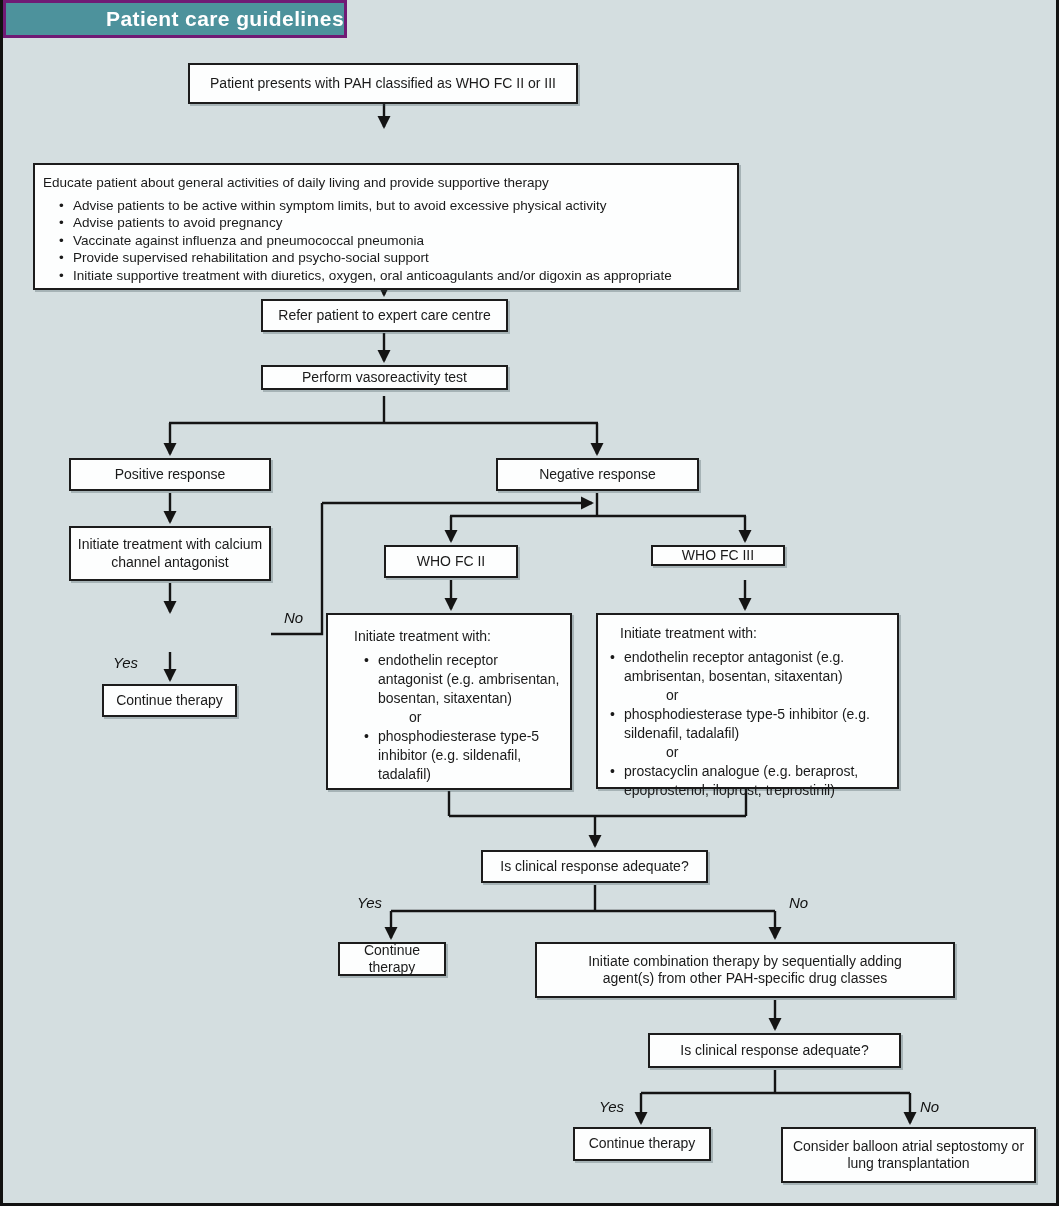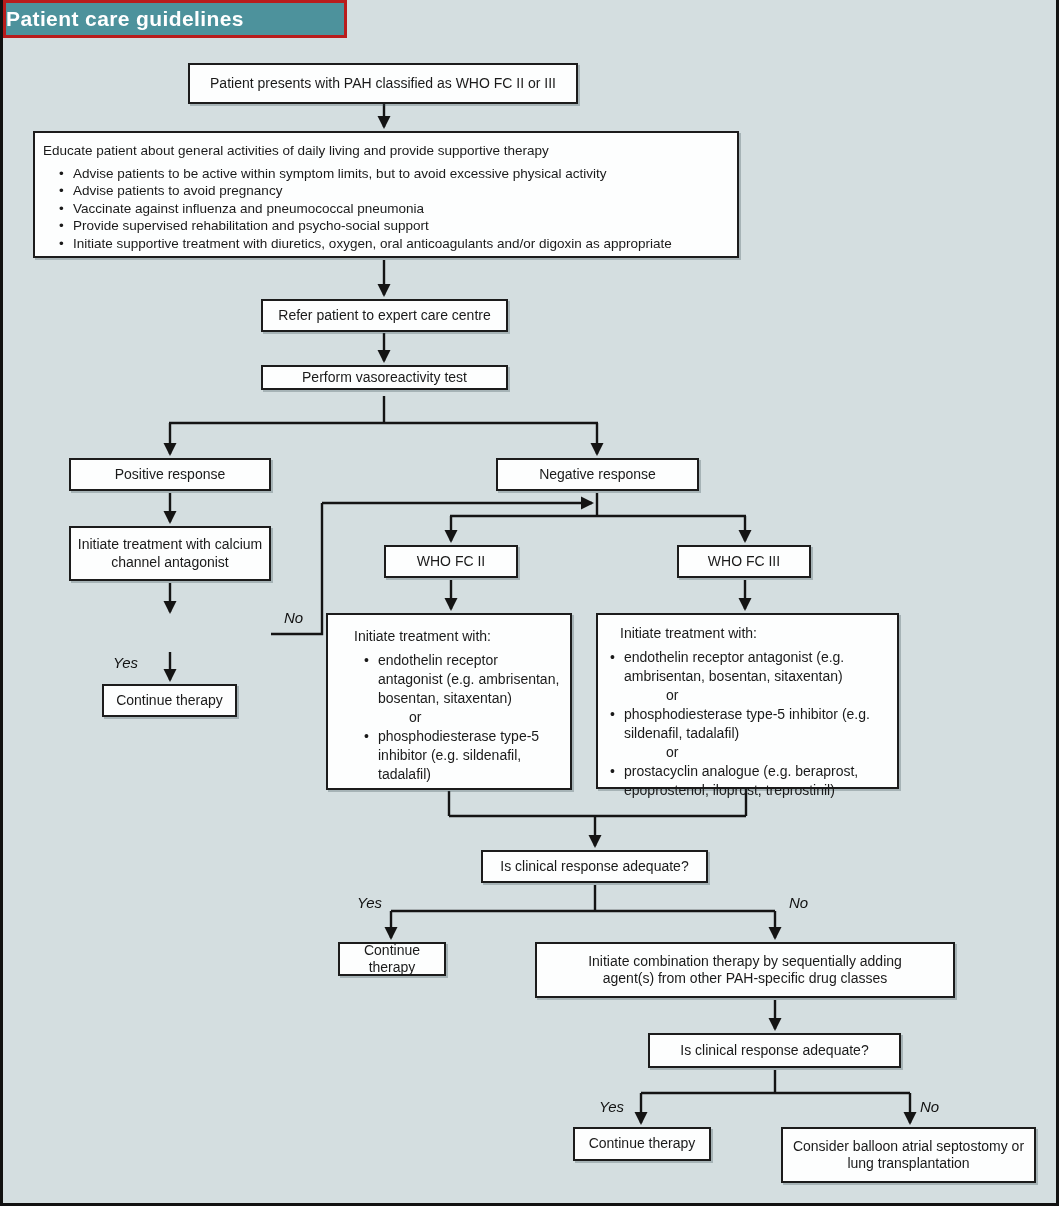--- a/index.html
+++ b/index.html
@@ -10,36 +10,36 @@
     box-sizing:border-box;
     border-left:3px solid #111;
     border-right:3px solid #111;
     border-bottom:3px solid #111;
     font-family:"Liberation Sans","DejaVu Sans",sans-serif;
     color:#1a1a1a;
     overflow:hidden;
   }
   .title-tab{
     position:absolute;left:0;top:0;width:344px;height:38px;
-    background:#4d929c;border:3px solid #b91c1c;box-sizing:border-box;
-    display:flex;align-items:center;justify-content:flex-start;
+    background:#4d929c;border:3px solid #701a75;box-sizing:border-box;
+    display:flex;align-items:center;justify-content:flex-end;
     color:#fff;font-size:21px;font-weight:bold;letter-spacing:.4px;
     z-index:3;
   }
   .node{
     position:absolute;box-sizing:border-box;
     background:#fdfefe;border:2px solid #1c1c1c;
     box-shadow:2px 2px 0 rgba(60,80,85,.30);
     font-size:14px;line-height:1.22;
     z-index:2;
   }
   .center{display:flex;align-items:center;justify-content:center;text-align:center;padding:2px 4px;}
   .thick{border-width:2.5px;}
   
-  .edu{font-size:13.5px;line-height:17.5px;padding:9px 4px 4px 8px;}
+  .edu{font-size:13.5px;line-height:17.5px;padding:9px 4px 4px 8px;margin-top:32px;}
   .edu .intro{margin-bottom:5px;}
   .edu ul{list-style:none;margin:0;padding:0;}
   .edu li{position:relative;padding-left:30px;}
   .edu li::before{content:"\2022";position:absolute;left:16px;}
   
   .tbox{line-height:19px;}
   .tbox .head{}
   .tbox ul{list-style:none;margin:5px 0 0 0;padding:0;}
   .tbox li.b{position:relative;}
   .tbox li.or{}
@@ -140,21 +140,21 @@
 
 
   <div class="node center" style="left:99px;top:684px;width:135px;height:33px;">
     <span>Continue therapy</span>
   </div>
 
   <div class="node center" style="left:381px;top:545px;width:134px;height:33px;">
     <span>WHO FC II</span>
   </div>
 
-  <div class="node center" style="left:674px;top:545px;width:134px;height:33px;">
+  <div class="node center" style="left:648px;top:545px;width:134px;height:21px;">
     <span>WHO FC III</span>
   </div>
 
   <div class="node tbox fc2t thick" style="left:323px;top:613px;width:246px;height:177px;">
     <div class="head">Initiate treatment with:</div>
     <ul>
       <li class="b">endothelin receptor antagonist (e.g. ambrisentan, bosentan, sitaxentan)</li>
       <li class="or">or</li>
       <li class="b">phosphodiesterase type-5 inhibitor (e.g. sildenafil, tadalafil)</li>
     </ul>

